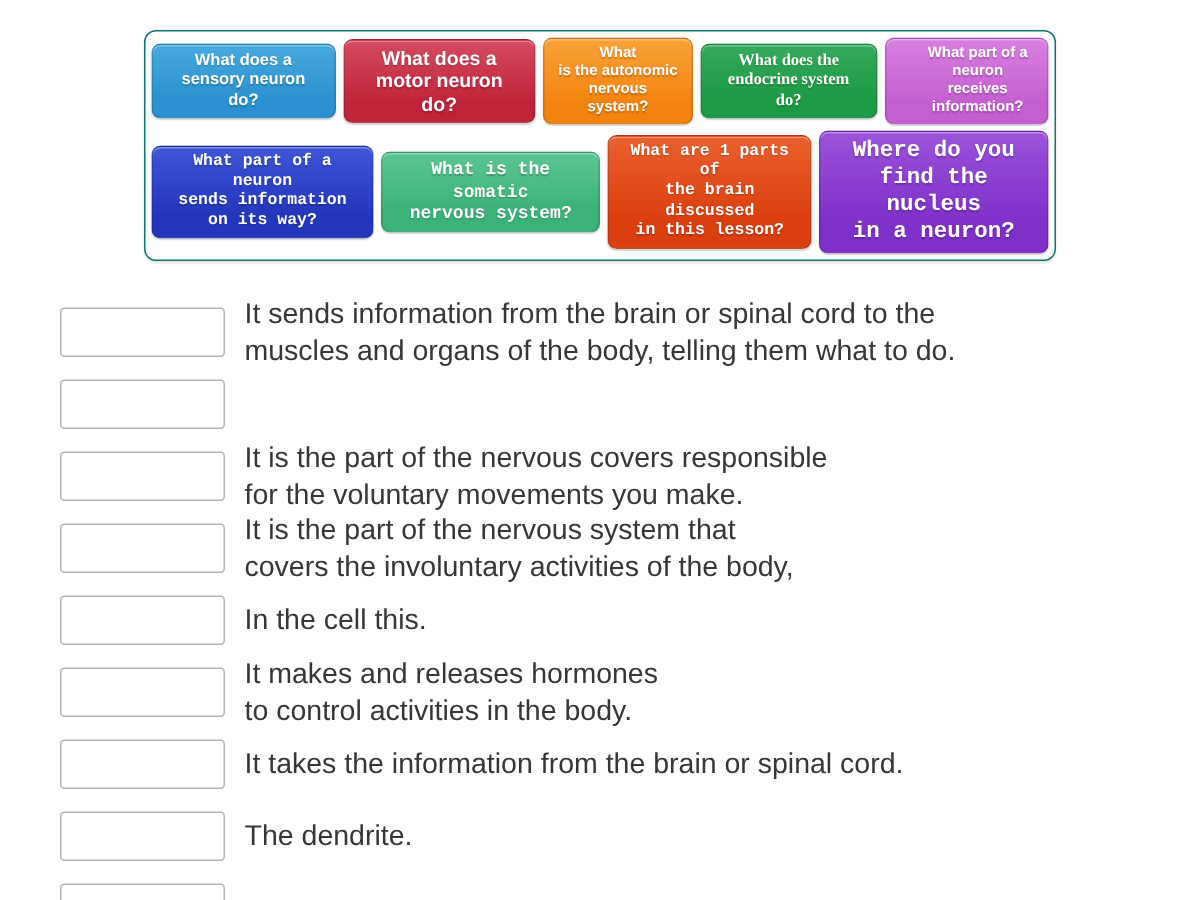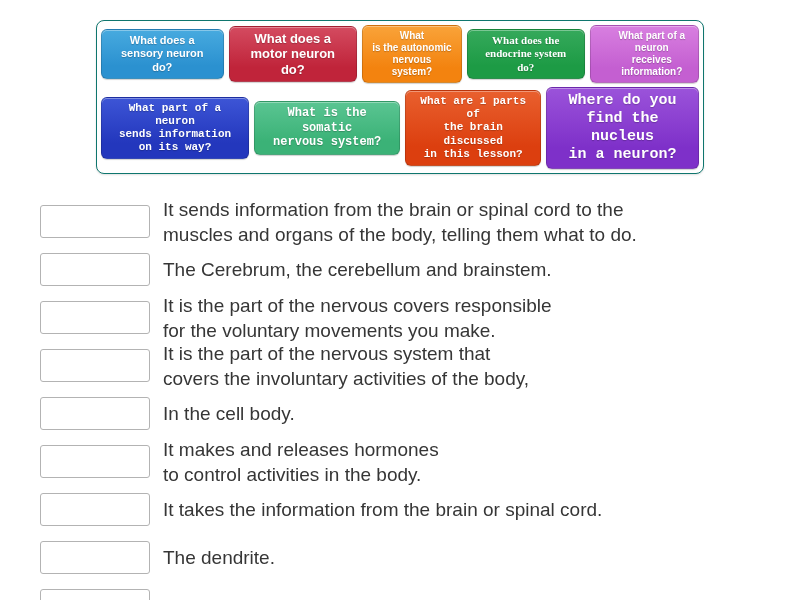--- a/index.html
+++ b/index.html
@@ -105,35 +105,34 @@
   </div>
 
   <div class="answers">
     <div class="answer-row">
       <div class="drop-slot"></div>
       <div class="answer-text">It sends information from the brain or spinal cord to the
 muscles and organs of the body, telling them what to do.</div>
     </div>
     <div class="answer-row">
       <div class="drop-slot"></div>
-      <div class="answer-text">The Cerebrum, the cerebellum and brainstem.</div>
     </div>
     <div class="answer-row">
       <div class="drop-slot"></div>
       <div class="answer-text">It is the part of the nervous covers responsible
 for the voluntary movements you make.</div>
     </div>
     <div class="answer-row">
       <div class="drop-slot"></div>
       <div class="answer-text">It is the part of the nervous system that
 covers the involuntary activities of the body,</div>
     </div>
     <div class="answer-row">
       <div class="drop-slot"></div>
-      <div class="answer-text">In the cell body.</div>
+      <div class="answer-text">In the cell this.</div>
     </div>
     <div class="answer-row">
       <div class="drop-slot"></div>
       <div class="answer-text">It makes and releases hormones
 to control activities in the body.</div>
     </div>
     <div class="answer-row">
       <div class="drop-slot"></div>
       <div class="answer-text">It takes the information from the brain or spinal cord.</div>
     </div>

